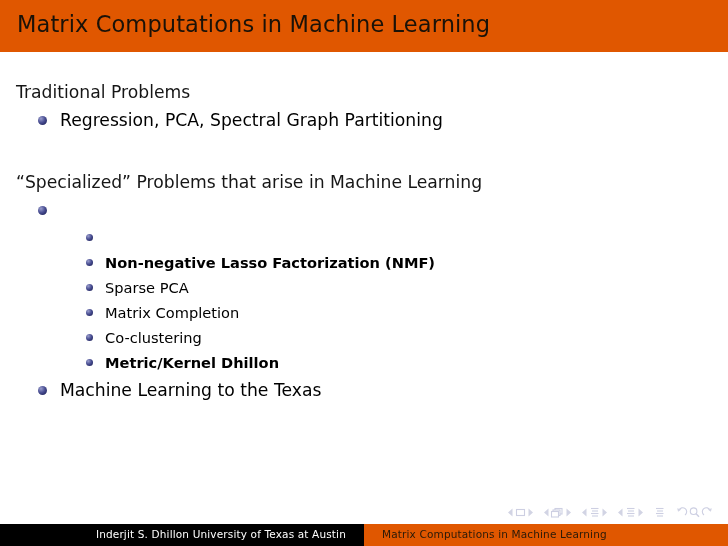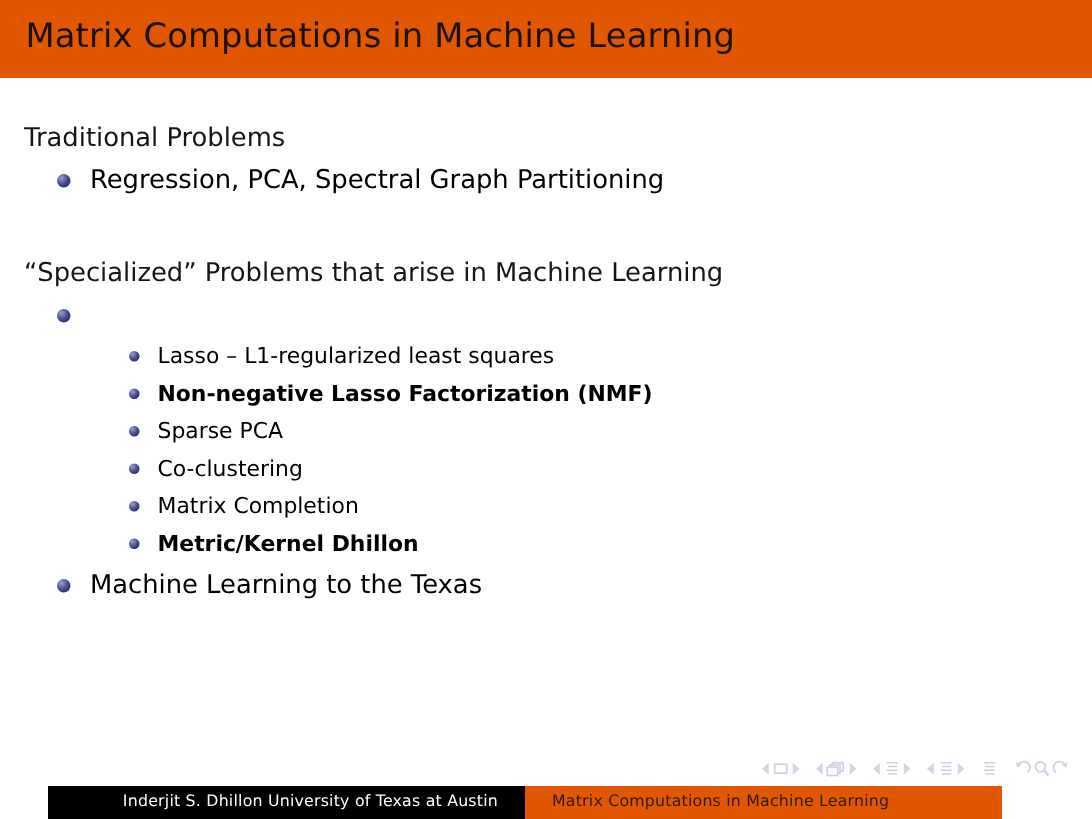--- a/index.html
+++ b/index.html
@@ -130,24 +130,23 @@
   }
   .navgroup:last-child { margin-right: 0; }
   .navsyms svg { display: block; }
   .tri { fill: #d2d4e4; }
 
   
   .footer {
     position: absolute;
     left: 0;
     bottom: 0;
-    width: 636px;
+    width: 728px;
     height: 22px;
     display: flex;
-    margin-left: 32px;
   }
   .footer-left {
     background: #000000;
     width: 364px;
     height: 22px;
     position: relative;
   }
   .footer-left .f-text {
     position: absolute;
     right: 18px;
@@ -194,41 +193,40 @@
 
     <div class="block" style="top:118px;">
       <div class="lvl0">“Specialized” Problems that arise in Machine Learning</div>
 
       <div class="row lvl1">
         <span class="bullet"></span>
       </div>
 
       <div class="row lvl2">
         <span class="bullet"></span>
-        <span class="txt">Lasso – L1-regularized least squares</span>
       </div>
 
       <div class="row lvl2">
         <span class="bullet"></span>
         <span class="txt bold">Non-negative Lasso Factorization (NMF)</span>
       </div>
 
       <div class="row lvl2">
         <span class="bullet"></span>
         <span class="txt">Sparse PCA</span>
       </div>
 
       <div class="row lvl2">
         <span class="bullet"></span>
+        <span class="txt">Matrix Completion</span>
+      </div>
+
+      <div class="row lvl2">
+        <span class="bullet"></span>
         <span class="txt">Co-clustering</span>
-      </div>
-
-      <div class="row lvl2">
-        <span class="bullet"></span>
-        <span class="txt">Matrix Completion</span>
       </div>
 
       <div class="row lvl2">
         <span class="bullet"></span>
         <span class="txt bold">Metric/Kernel Dhillon</span>
       </div>
 
       <div class="row lvl1">
         <span class="bullet"></span>
         <span class="txt">Machine Learning to the Texas</span>

